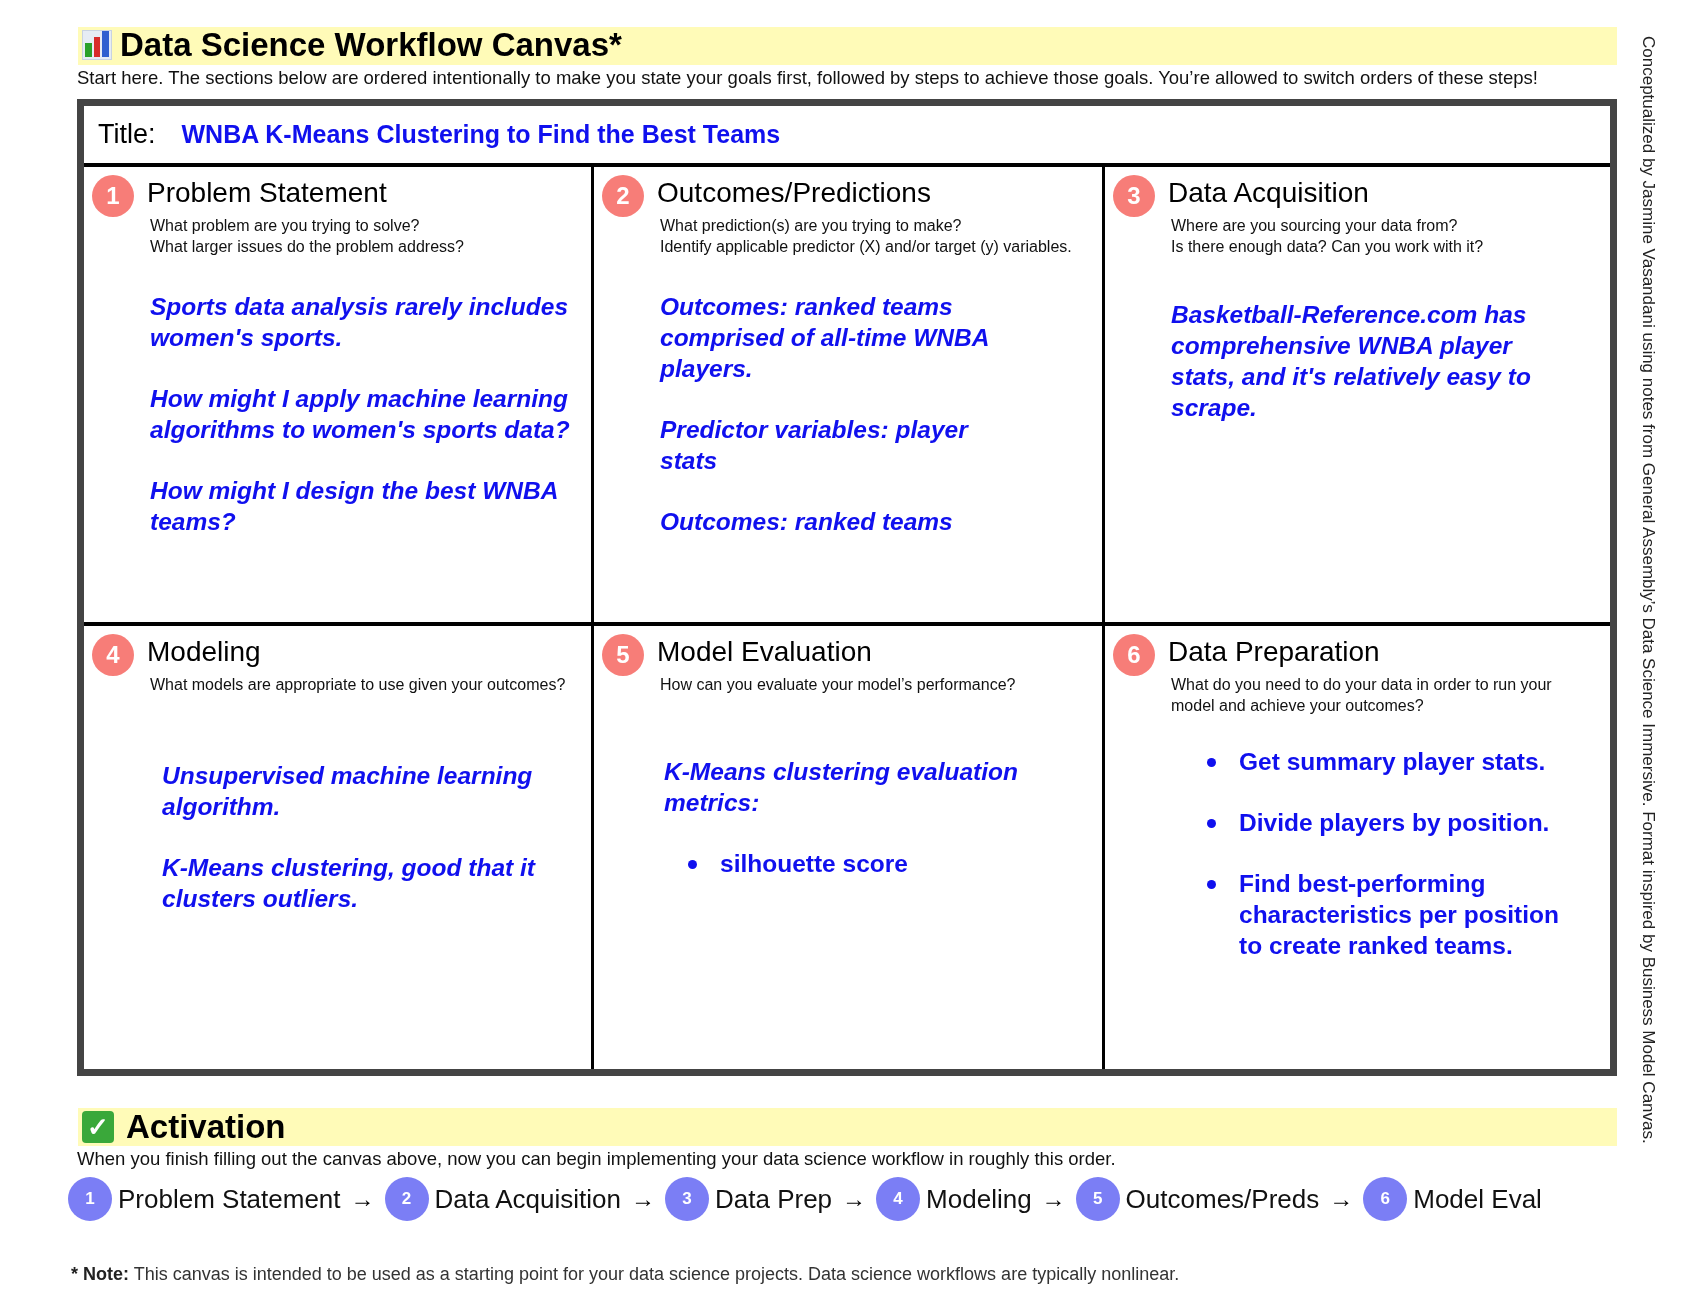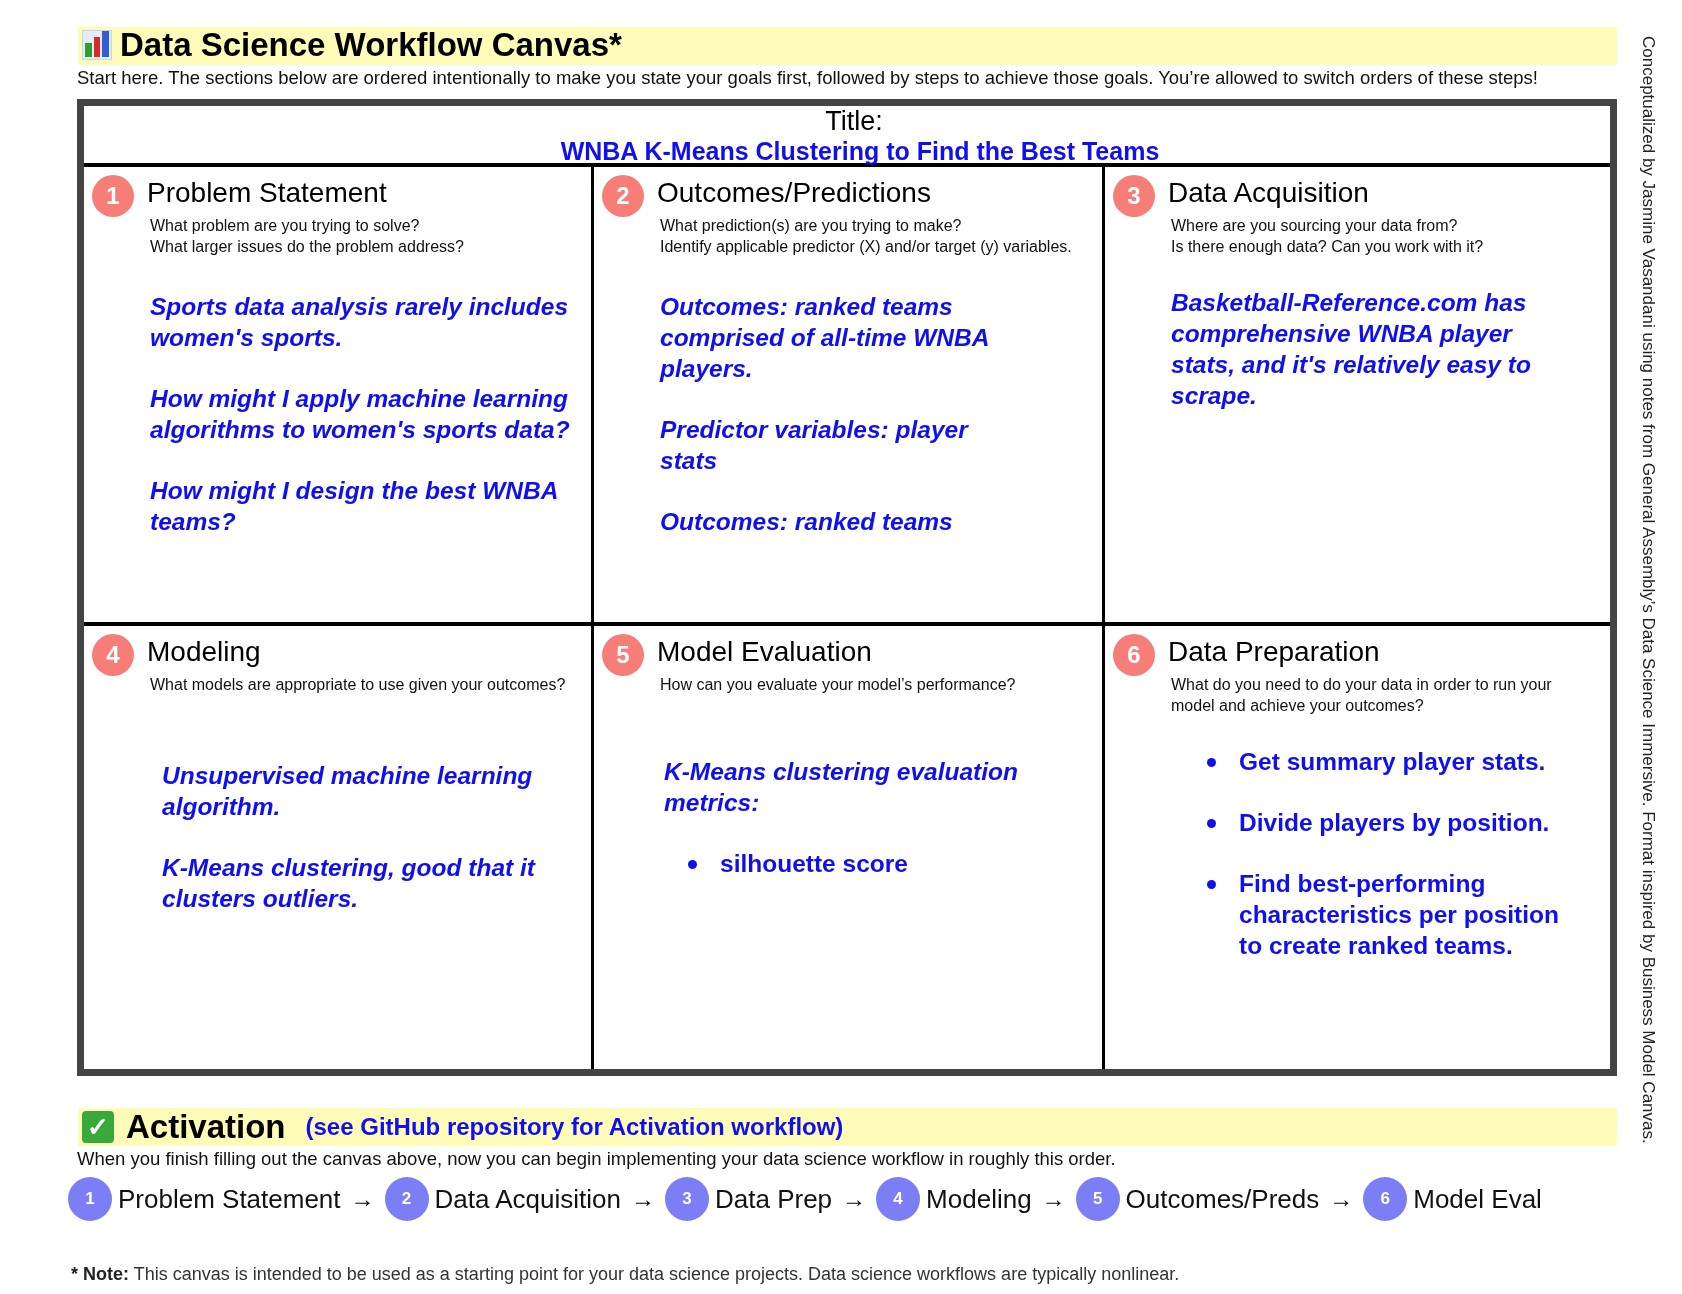--- a/index.html
+++ b/index.html
@@ -11,21 +11,21 @@
   .header-title { position: absolute; left: 82px; top: 26px; font-size: 33px; font-weight: bold;
                   color: #000; display: flex; align-items: center; gap: 8px; white-space: nowrap; }
   .chart-icon { display: inline-flex; align-items: flex-end; gap: 2px; width: 30px; height: 30px;
                 background: #e6ecf5; border: 1px solid #c9d3e2; box-sizing: border-box; padding: 2px; }
   .chart-icon span { display: block; width: 7px; }
   .header-sub { position: absolute; left: 77px; top: 67px; font-size: 18.5px; color: #111; white-space: nowrap; }
 
   .frame { position: absolute; left: 77px; top: 99px; width: 1540px; height: 977px;
            box-sizing: border-box; border: 7px solid #444; background: #fff; }
   .title-row { position: absolute; left: 0; top: 0; right: 0; height: 57px;
-               border-bottom: 4px solid #000; display: flex; align-items: center; flex-direction: column; }
+               border-bottom: 4px solid #000; display: flex; align-items: center; }
   .title-label { margin-left: 14px; font-size: 27px; color: #000; }
   .title-value { margin-left: 26px; font-size: 25px; font-weight: bold; color: #1010ee; }
 
   .grid { position: absolute; left: 0; top: 61px; right: 0; bottom: 0; }
   .cell { position: absolute; box-sizing: border-box; }
   .c1 { left: 0; width: 507px; } .c2 { left: 510px; width: 508px; } .c3 { left: 1021px; width: 505px; }
   .r1 { top: 0; height: 455px; } .r2 { top: 459px; bottom: 0; }
   .vline { position: absolute; top: 0; bottom: 0; width: 3px; background: #000; }
   .hline { position: absolute; left: 0; right: 0; height: 4px; background: #000; top: 455px; }
 
@@ -117,21 +117,21 @@
       </div>
     </div>
 
     <div class="cell c3 r1">
       <div class="badge">3</div>
       <div class="cell-title">Data Acquisition</div>
       <div class="cell-q">
         <div>Where are you sourcing your data from?</div>
         <div>Is there enough data? Can you work with it?</div>
       </div>
-      <div class="cell-body" style="top:108px; right:60px">
+      <div class="cell-body" style="top:120px; right:60px">
         <p>Basketball-Reference.com has comprehensive WNBA player stats, and it's relatively easy to scrape.</p>
       </div>
     </div>
 
     <div class="cell c1 r2">
       <div class="badge">4</div>
       <div class="cell-title">Modeling</div>
       <div class="cell-q">
         <div>What models are appropriate to use given your outcomes?</div>
       </div>
@@ -170,21 +170,20 @@
         </ul>
       </div>
     </div>
   </div>
 </div>
 
 <div class="act-band"></div>
 <div class="act-title">
   <span class="check-icon">✓</span>
   <span class="act-label">Activation</span>
-  <span class="act-note">(see GitHub repository for Activation workflow)</span>
 </div>
 <div class="act-sub">When you finish filling out the canvas above, now you can begin implementing your data science workflow in roughly this order.</div>
 
 <div class="steps">
   <div class="step">
     <span class="step-badge">1</span>
     <span class="step-label">Problem Statement</span>
   </div>
   <span class="step-arrow">→</span>
   <div class="step">

